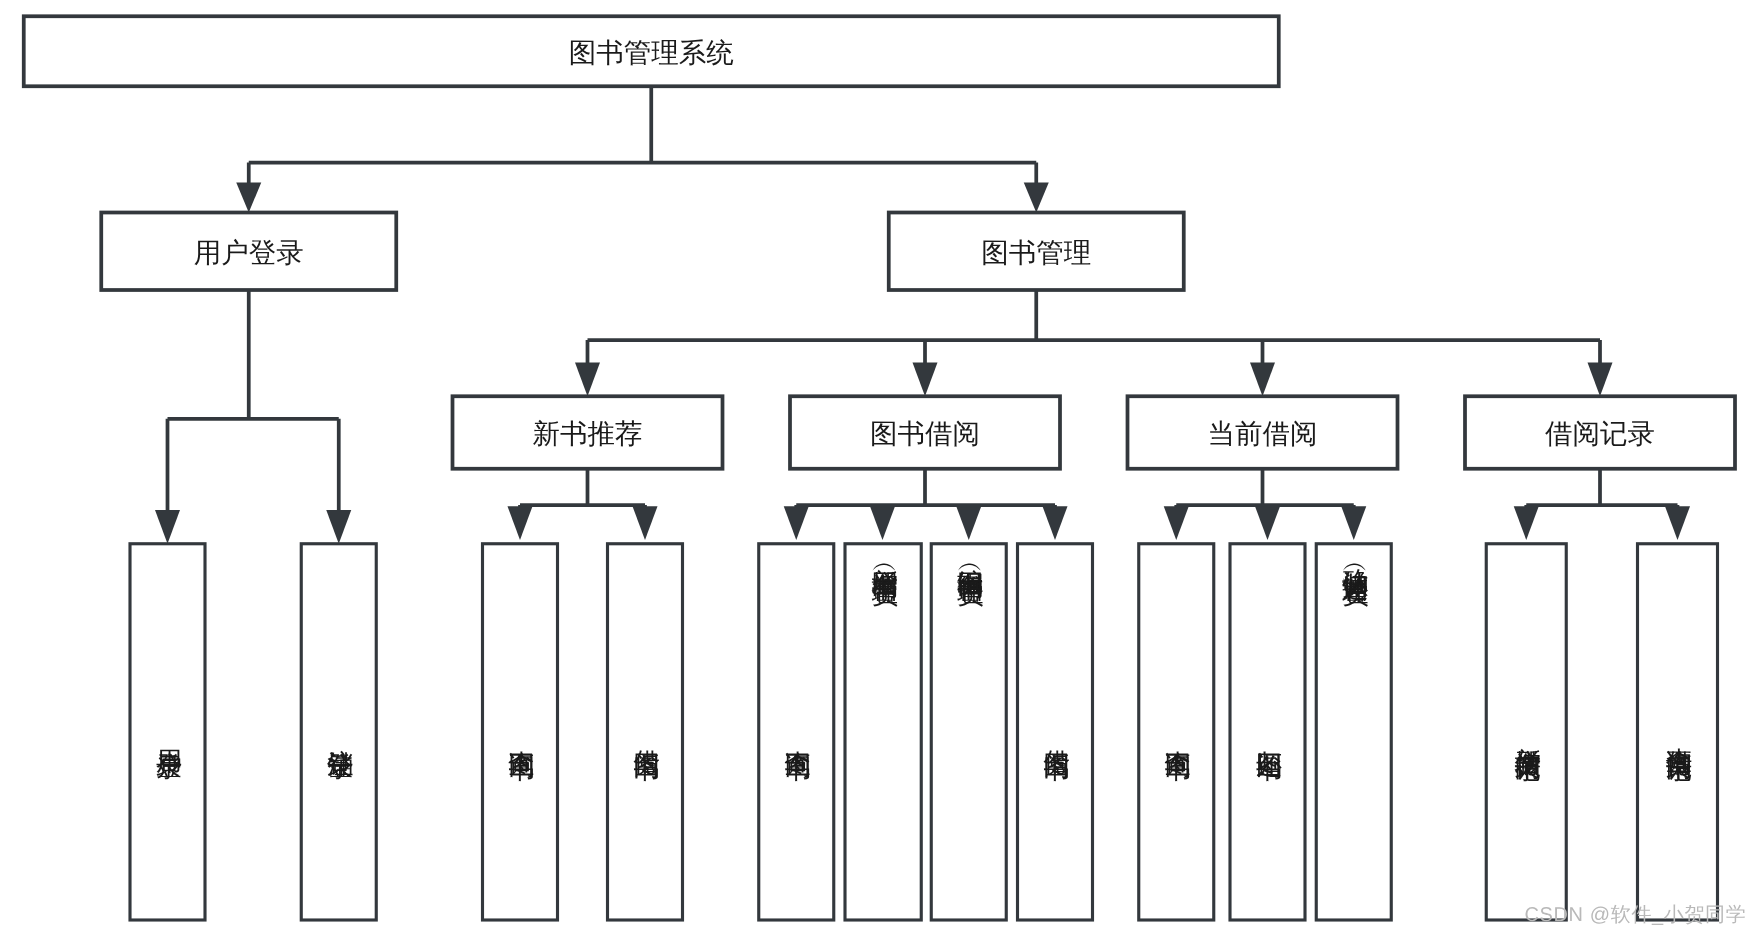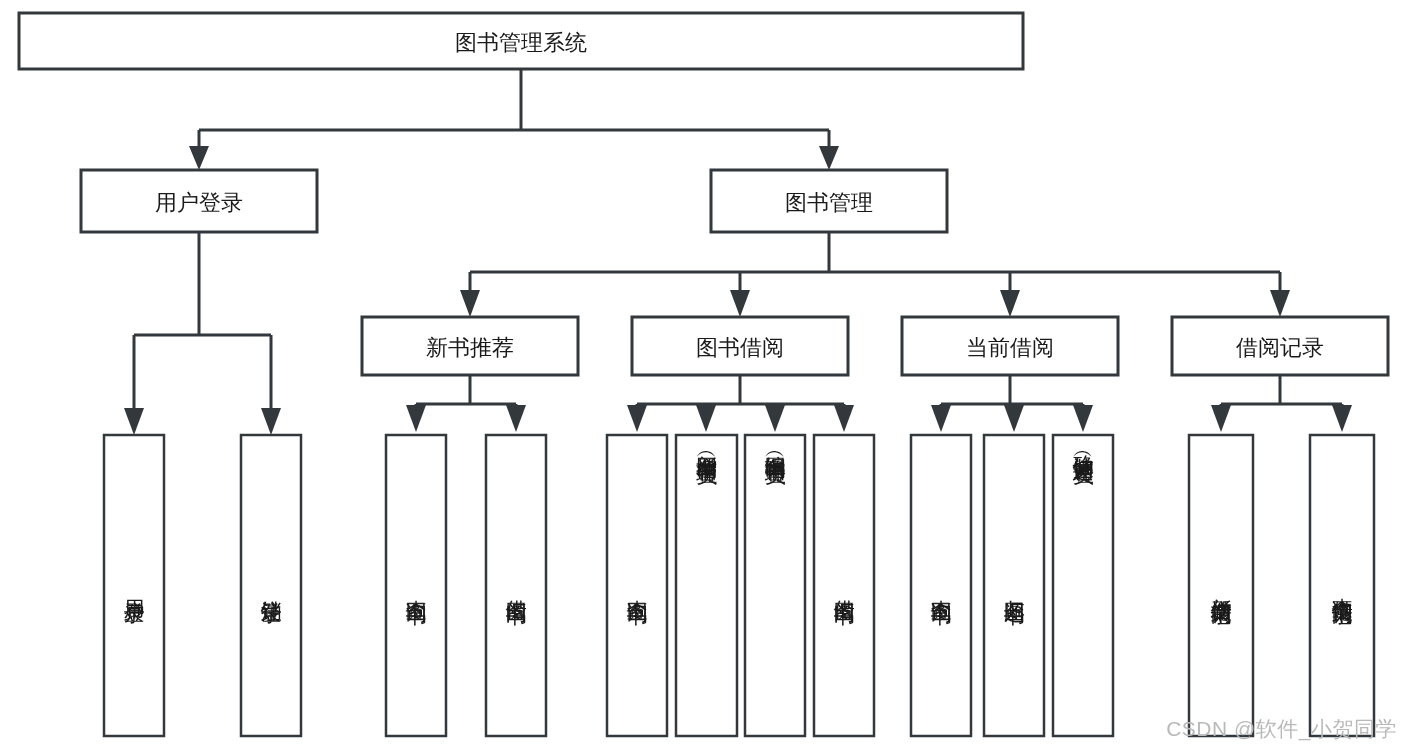--- a/index.html
+++ b/index.html
@@ -68,21 +68,21 @@
     line-height: 1.08;
     color: #1a1a1a;
     letter-spacing: 1.5px;
     white-space: nowrap;
   }
   .watermark {
     position: absolute;
     right: 8px;
     bottom: 4px;
     font-family: "Liberation Sans", "DejaVu Sans", sans-serif;
-    font-size: 21px;
+    font-size: 16px;
     color: #b9b9b9;
     letter-spacing: 0.5px;
     user-select: none;
   }
 </style>
 </head>
 <body>
 
 <div id="diagram-root">
 

